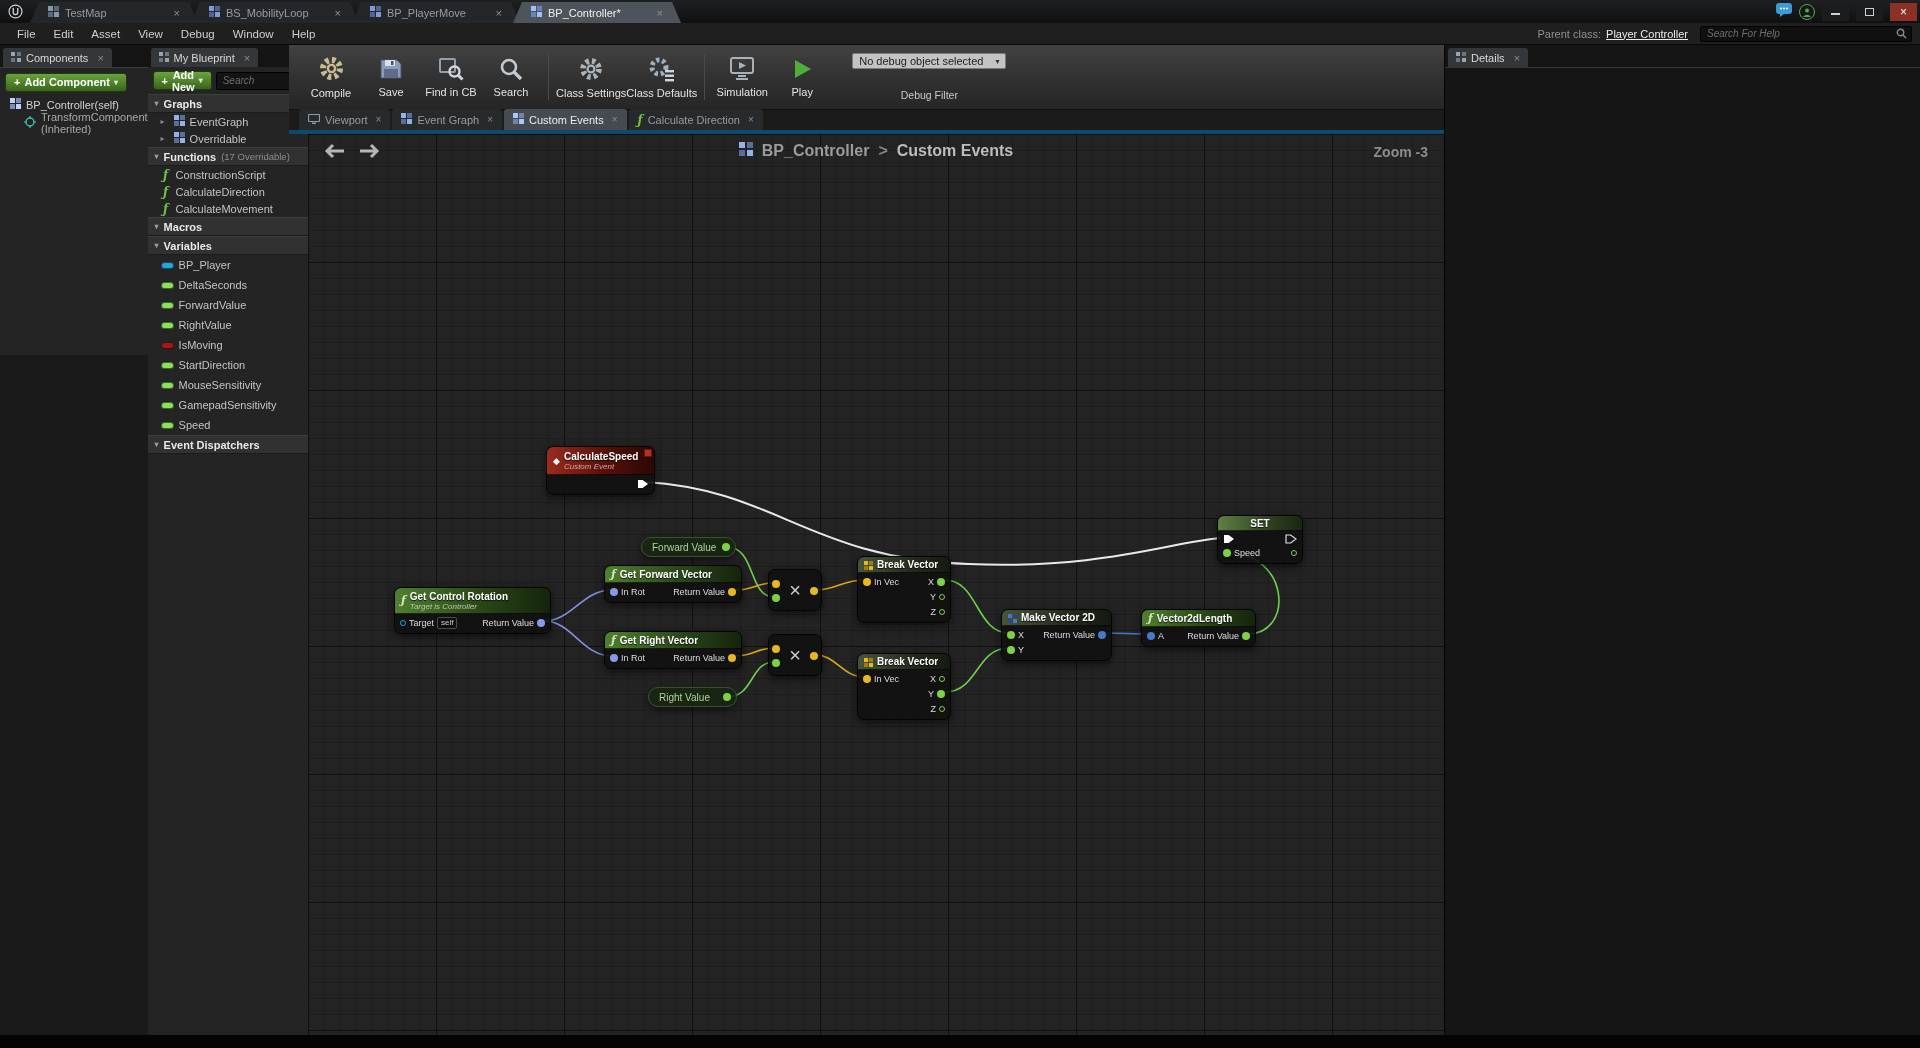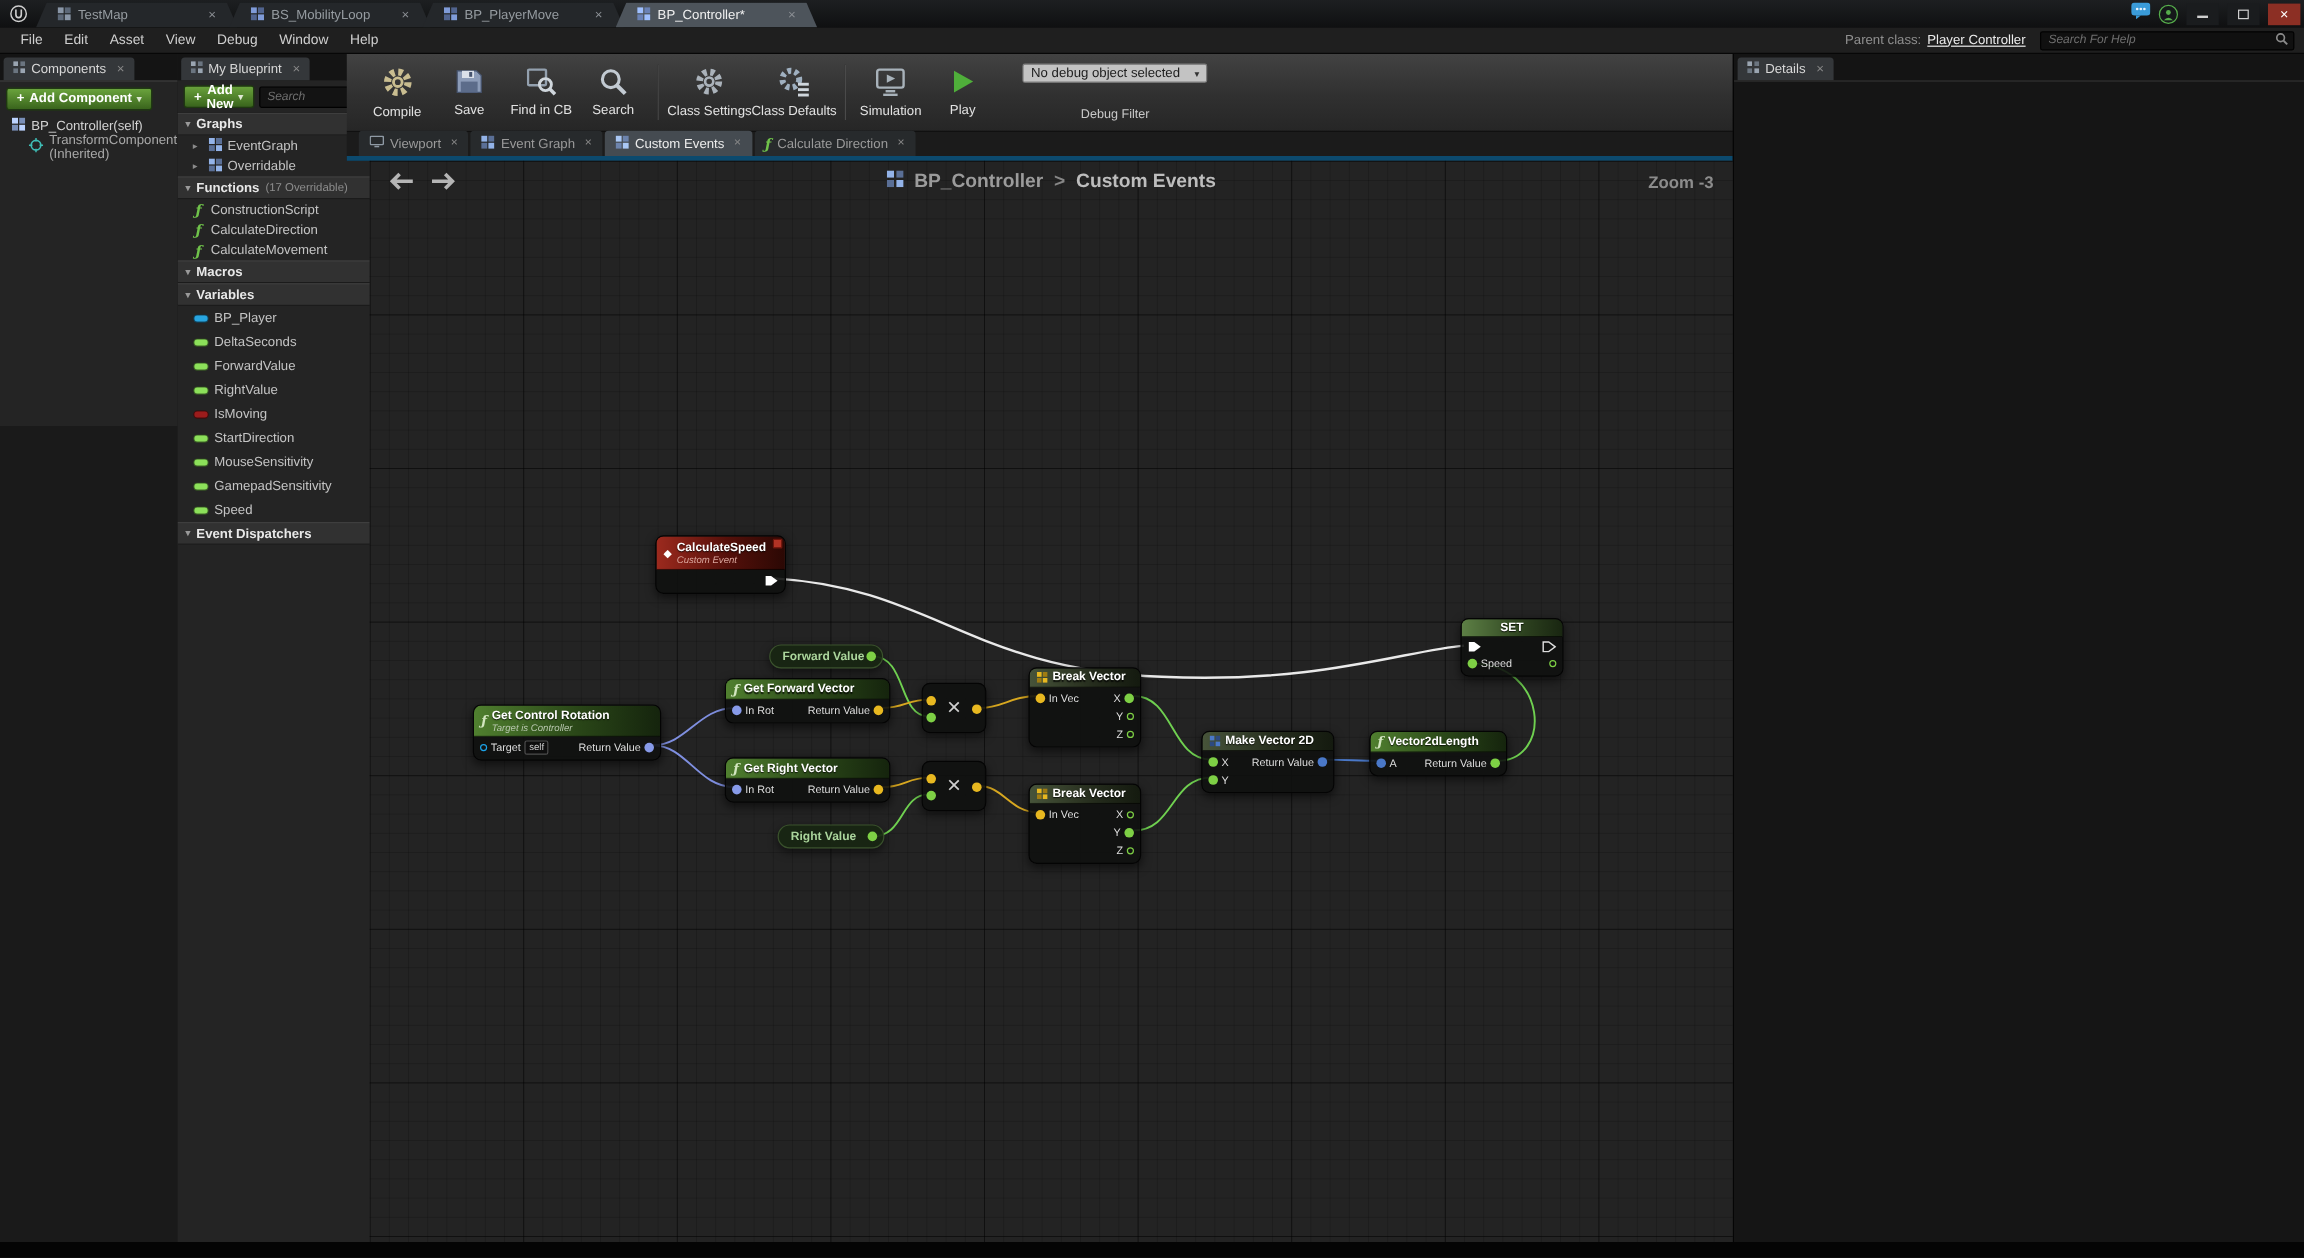--- a/index.html
+++ b/index.html
@@ -129,21 +129,21 @@
   .nrow.end{justify-content:flex-end;}
   .nrow.exec-row{height:13px;}
   .pgroup{display:flex;align-items:center;gap:3px;}
   .plabel{font-size:9px;color:#dedede;white-space:nowrap;}
   .self-box{background:#0e0e0e;border:1px solid #4d4d4d;border-radius:2px;font-size:8px;color:#cfcfcf;padding:0 3px;line-height:10px;}
   .pin{width:8px;height:8px;border-radius:50%;flex:none;background:currentColor;}
   .pin.hollow{background:transparent;border:1.5px solid currentColor;width:6px;height:6px;}
   .c-vec{color:#e8b820;}.c-float{color:#7ed045;}.c-rot{color:#879ae8;}.c-obj{color:#1ca3e8;}.c-v2d{color:#4a78c8;}
   .var-node{height:20px;border-radius:10px;display:flex;align-items:center;justify-content:space-between;
     padding:0 5px 0 10px;background:rgba(24,38,18,.93);border:1px solid #3a522c;}
-  .var-label{font-size:10px;color:#abd59c;white-space:nowrap;font-weight:bold;}
+  .var-label{font-size:10px;color:#abd59c;white-space:nowrap;}
   .mult-node{width:54px;height:42px;display:flex;align-items:center;justify-content:center;padding:0;}
   .mult-x{font-size:20px;color:#cfcfcf;line-height:20px;}
   .mpin{position:absolute;width:8px;height:8px;border-radius:50%;}
   .mpin.i1{left:3px;top:10px;background:#e8b820;}
   .mpin.i2{left:3px;top:24px;background:#7ed045;}
   .mpin.o{right:3px;top:17px;background:#e8b820;}
   .execpin{flex:none;}
 
   
   .details-body{flex:1;background:#151515;border-top:1px solid #333;}

